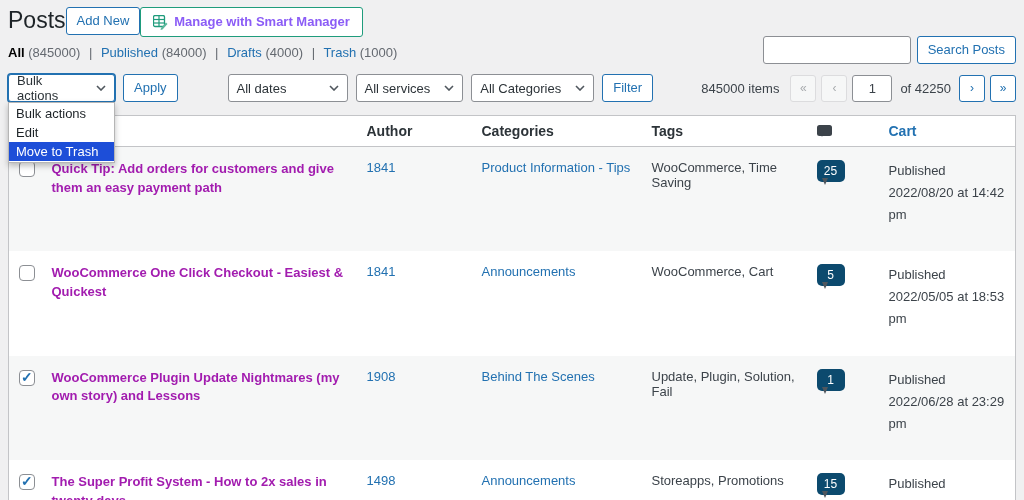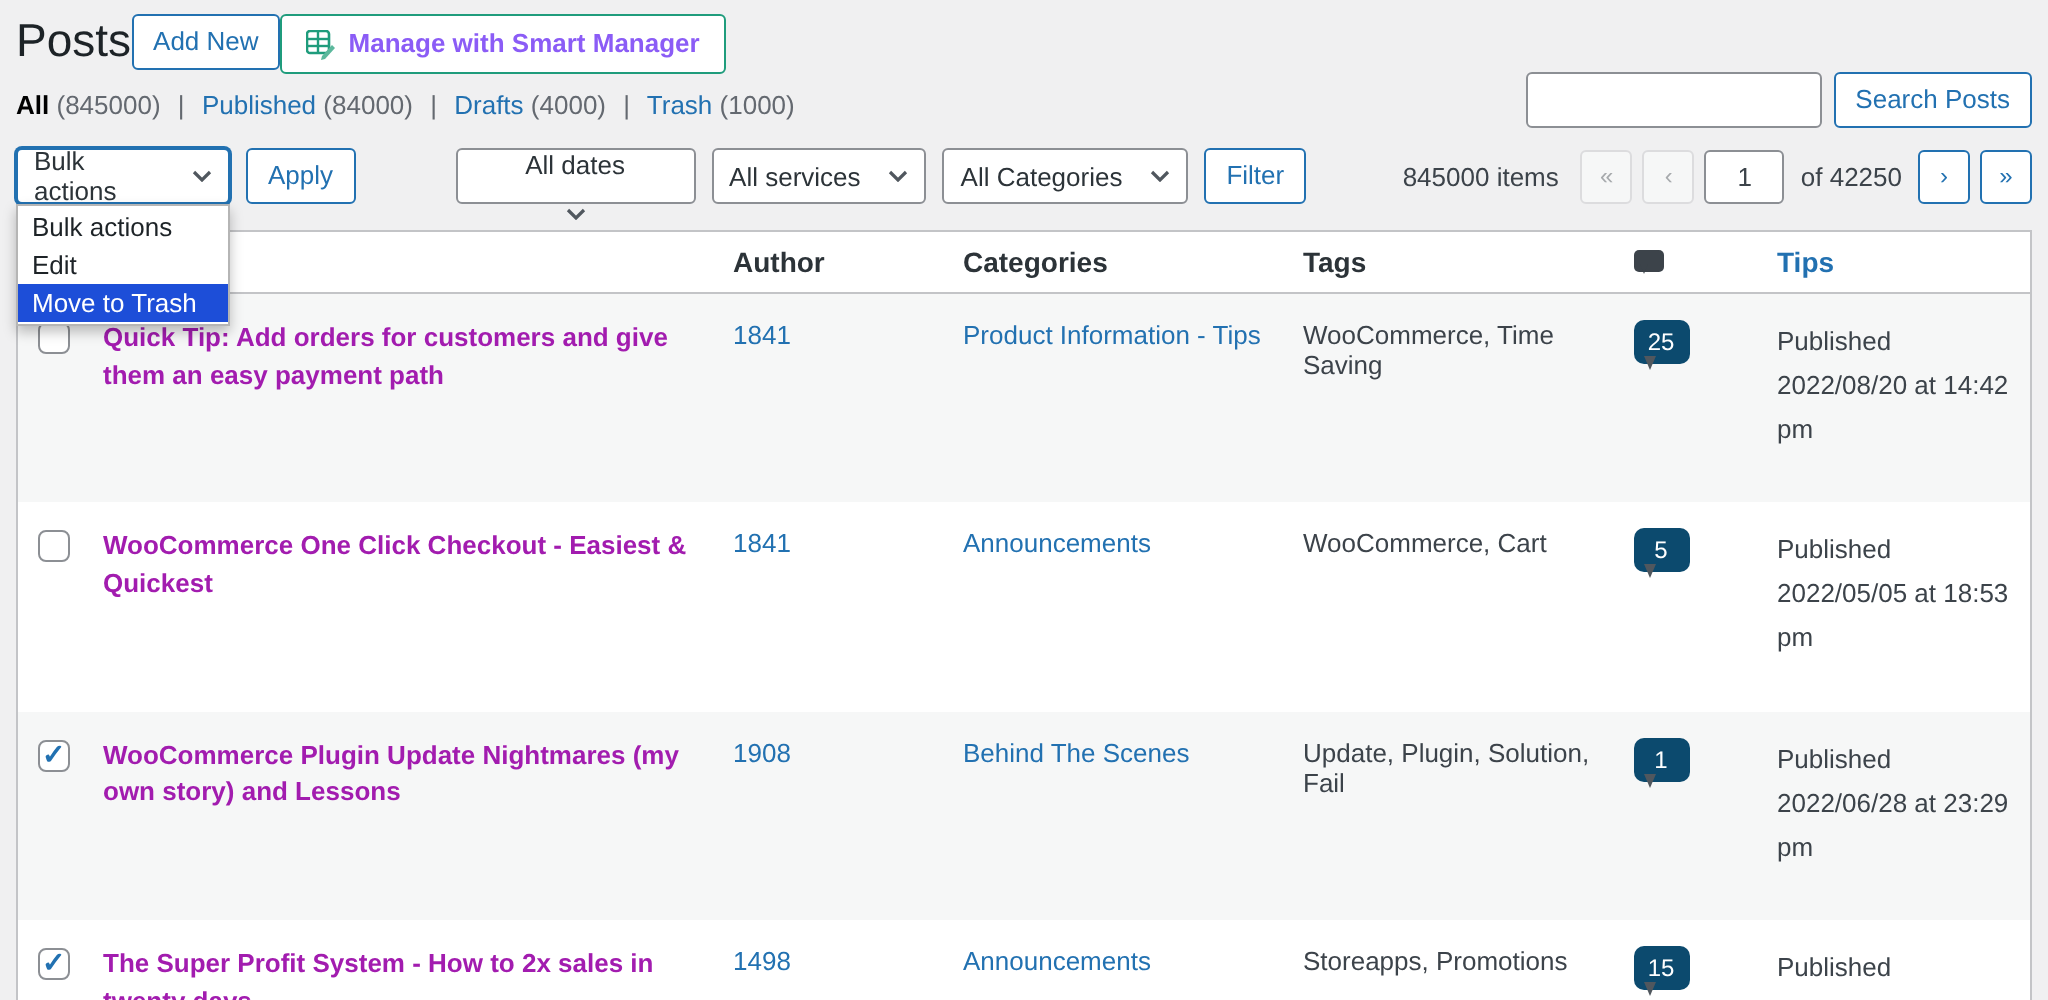--- a/index.html
+++ b/index.html
@@ -41,21 +41,21 @@
 
   
   .tablenav { margin-top:10px; display:flex; align-items:center; gap:8px; height:30px; }
   .select-wrap {
     position:relative; display:inline-flex; align-items:center; justify-content:space-between;
     background:#fff; border:1px solid #8c8f94; border-radius:3px;
     height:28px; padding:0 8px; gap:14px; cursor:pointer; color:#2c3338;
   }
   .select-wrap.focused { border-color:#2271b1; box-shadow:0 0 0 1px #2271b1; }
   .select-wrap.w-bulk { width:107px; }
-  .select-wrap.w-dates { width:120px;flex-direction:column; }
+  .select-wrap.w-dates { width:120px; }
   .chev { width:10px; height:6px; flex:none; }
   .dropdown {
     position:absolute; top:calc(100% + 1px); left:-1px; width:calc(100% + 2px);
     background:#fff; border:1px solid #b5b5b5; box-shadow:0 3px 6px rgba(0,0,0,.25);
     z-index:50; padding:1px 0;
   }
   .option { padding:2px 7px; line-height:15px; color:#1d2327; cursor:pointer; }
   .option.selected { background:#1d4ed8; color:#fff; }
 
   
@@ -222,21 +222,21 @@
     <thead>
       <tr>
         <th class="col-cb">
             <div class="checkbox"></div>
           </th>
         <th class="col-title">Title</th>
         <th class="col-author">Author</th>
         <th class="col-cats">Categories</th>
         <th class="col-tags">Tags</th>
         <th class="col-comments"><span class="bubble-icon"></span></th>
-        <th class="col-date"><a href="#">Tips</a></th>
+        <th class="col-date"><a href="#">Cart</a></th>
       </tr>
     </thead>
     <tbody>
         <tr class="striped">
     <td class="col-cb">
             <div class="checkbox"></div>
           </td>
     <td><a href="#" class="row-title">Quick Tip: Add orders for customers and give them an easy payment path</a></td>
     <td><a href="#" class="cell-link">1841</a></td>
     <td><a href="#" class="cell-link">Product Information - Tips</a></td>

